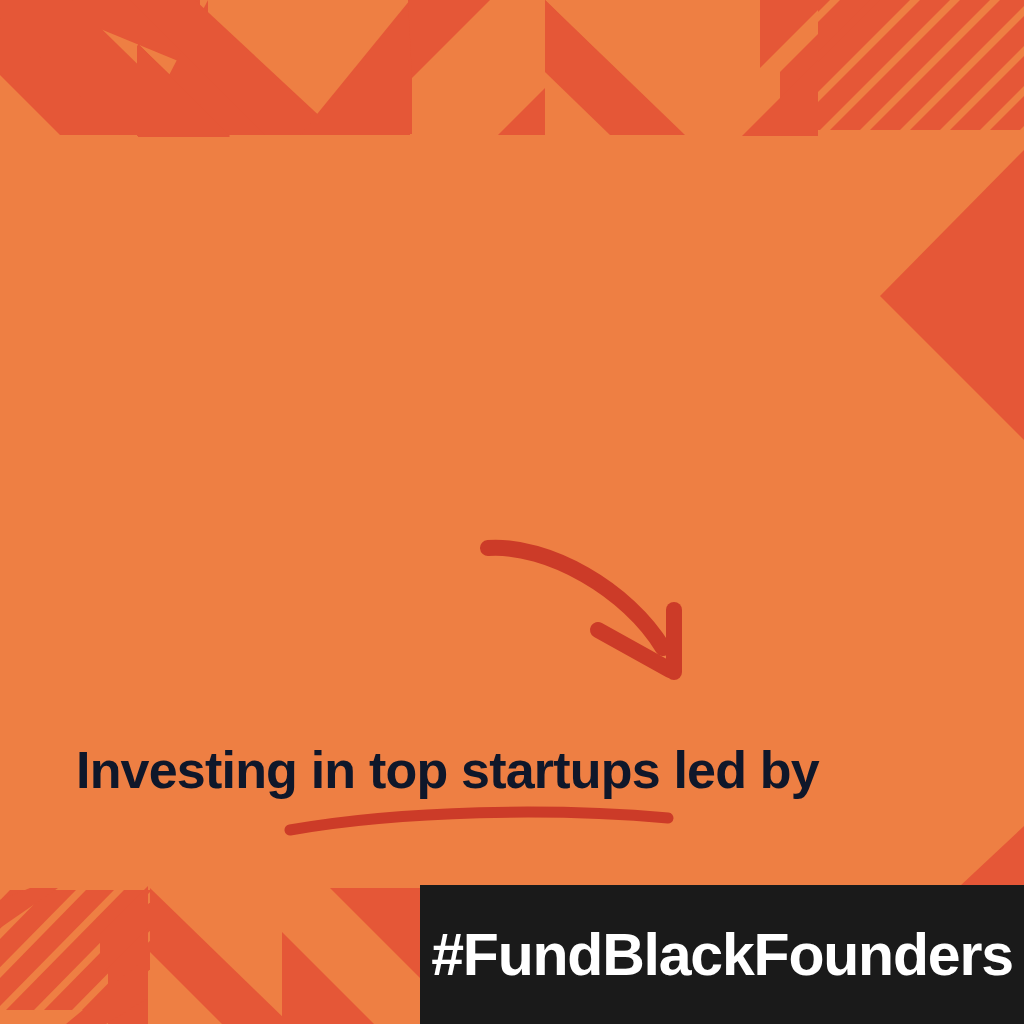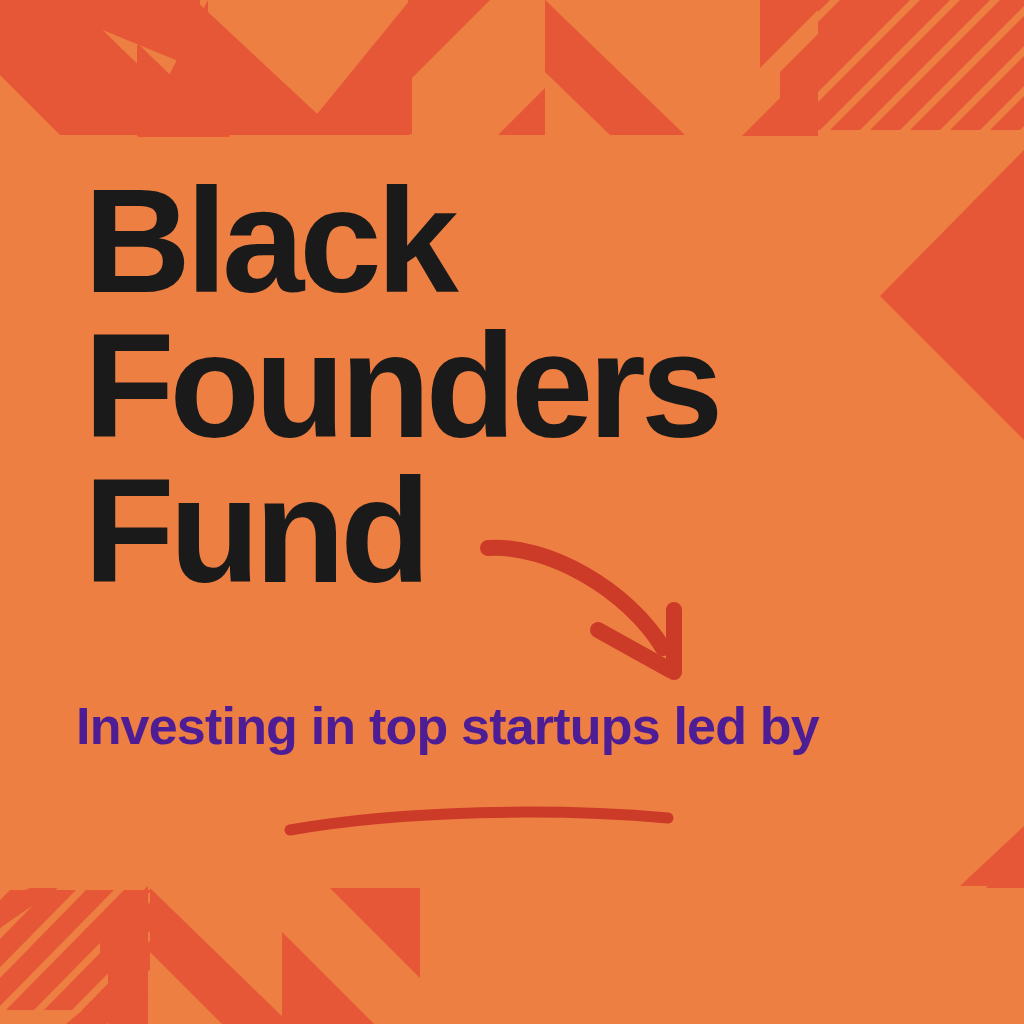--- a/index.html
+++ b/index.html
@@ -57,23 +57,24 @@
     position: absolute;
     left: 76px;
     top: 696px;
     width: 820px;
   }
   .subtitle-line {
     display: block;
     font-size: 52px;
     line-height: 1.18;
     font-weight: 700;
-    color: #4c1d95;
+    color: #0f172a;
     letter-spacing: -0.8px;
     white-space: nowrap;
+    margin-top: 44px;
   }
   #subtitle-underline {
     position: absolute;
     left: 284px;
     top: 804px;
     width: 390px;
     height: 36px;
     pointer-events: none;
   }
 
@@ -195,34 +196,32 @@
 
     <polygon points="282,932 282,1024 374,1024" fill="#E55737"></polygon>
 
     <polygon points="420,888 420,960 348,888" fill="#E55737" opacity="0"></polygon>
     <polygon points="330,888 420,888 420,978" fill="#E55737"></polygon>
 
     <polygon points="1024,850 1024,888 986,888" fill="#E55737"></polygon>
     <polygon points="1024,826 1024,886 960,886" fill="#E55737"></polygon>
   </svg>
 
-  <div id="headline">
-    <span class="headline-line">Black</span>
-    <span class="headline-line">Founders</span>
-    <span class="headline-line">Fund</span>
-  </div>
 
   <svg id="arrow-graphic" viewBox="0 0 260 170" aria-hidden="true">
     <path d="M 10 28 C 70 24 150 70 185 128" fill="none" stroke="#CC3B28" stroke-width="16" stroke-linecap="round"></path>
     <path d="M 120 110 L 192 150" fill="none" stroke="#CC3B28" stroke-width="16" stroke-linecap="round"></path>
     <path d="M 196 90 L 196 152" fill="none" stroke="#CC3B28" stroke-width="16" stroke-linecap="round"></path>
   </svg>
 
   <div id="subtitle">
     <span class="subtitle-line">Investing in top startups led by</span>
   </div>
 
   <svg id="subtitle-underline" viewBox="0 0 390 36" aria-hidden="true">
     <path d="M 6 26 C 120 6 270 4 384 14" fill="none" stroke="#CC3B28" stroke-width="11" stroke-linecap="round"></path>
   </svg>
 
+  <div id="hashtag-banner">
+    <span id="hashtag-text">#FundBlackFounders</span>
+  </div>
 
 </div>
 
 </body></html>

